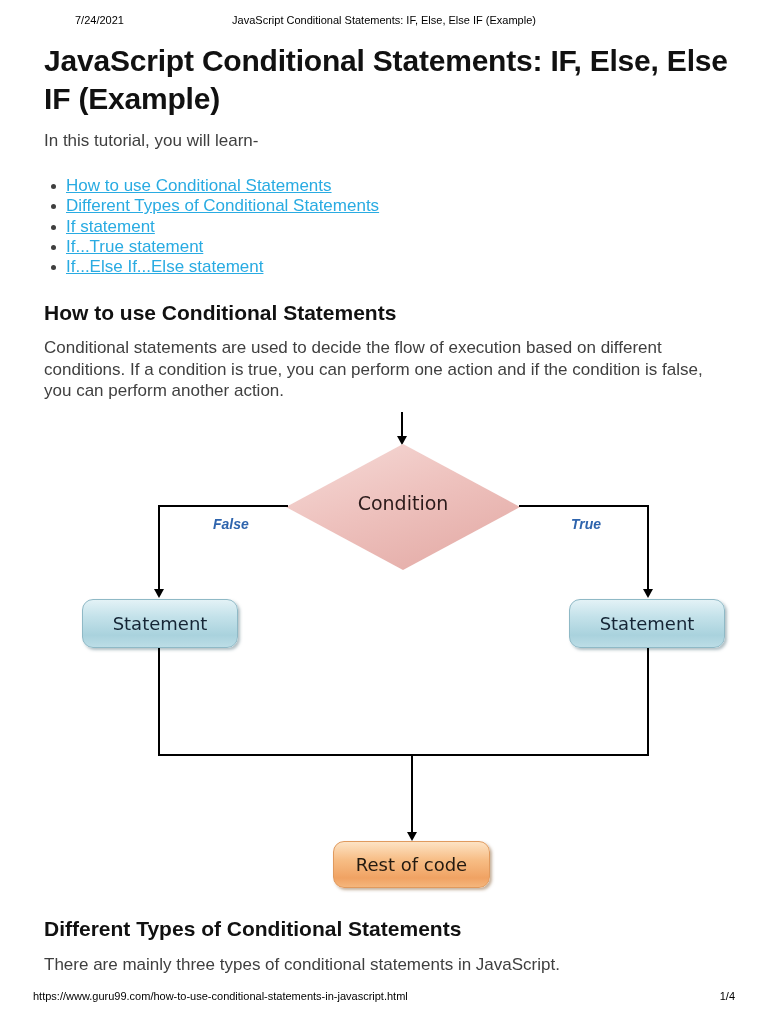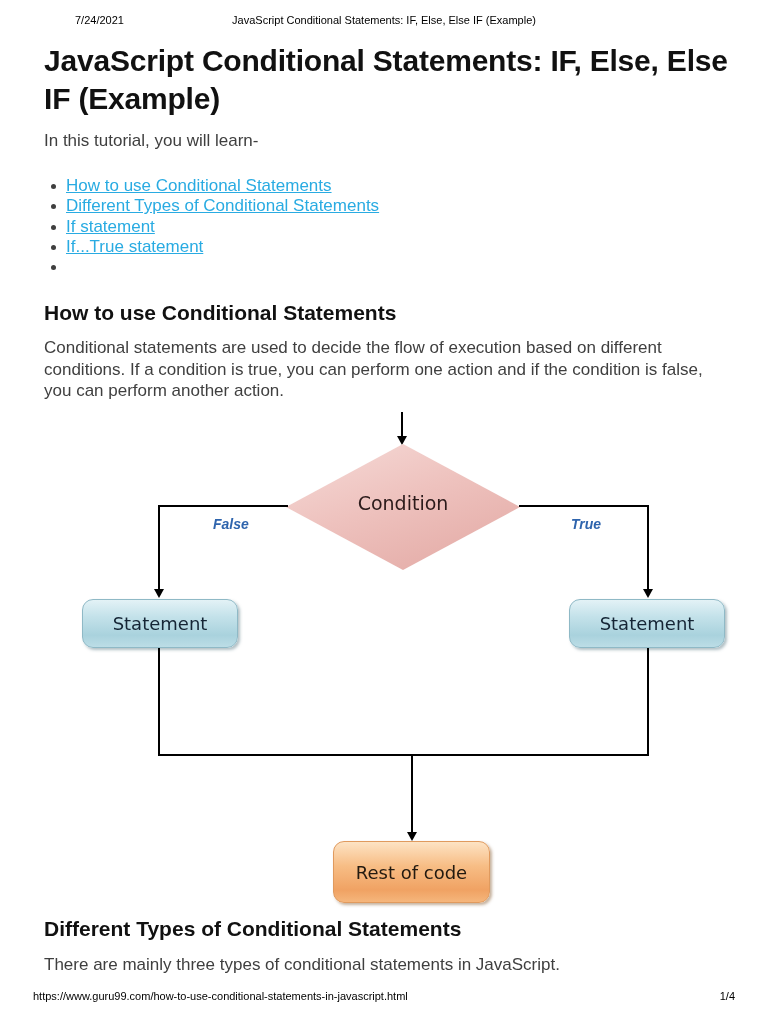--- a/index.html
+++ b/index.html
@@ -82,21 +82,21 @@
     border-radius: 11px;
   }
   .fc-statement {
     width: 156px; height: 49px;
     background: linear-gradient(180deg, #e3f2f6 0%, #c4e2ea 35%, #a9d2dd 75%, #bcdde6 100%);
     border: 1px solid #8fb9c6;
     box-shadow: 2px 2px 3px rgba(100,130,140,0.5);
     font-size: 18px; color: #152535;
   }
   .fc-rest {
-    left: 313px; top: 841px; width: 157px; height: 62px;
+    left: 313px; top: 841px; width: 157px; height: 47px;
     background: linear-gradient(180deg, #fde3c4 0%, #f7bd85 40%, #f0a263 80%, #f5b67c 100%);
     border: 1px solid #e09a5e;
     box-shadow: 2px 2px 3px rgba(140,100,60,0.5);
     font-size: 18px; color: #231a10;
   }
 
   
   .footer-url { left: 33px; top: 990px; }
   .footer-page { right: 33px; top: 990px; text-align: right; }
 </style>
@@ -122,20 +122,21 @@
   <li>
     <span class="bullet"></span>
     <a>If statement</a>
   </li>
   <li>
     <span class="bullet"></span>
     <a>If...True statement</a>
   </li>
   <li>
     <span class="bullet"></span>
+    <a>If...Else If...Else statement</a>
   </li>
 </ul>
 
 <h2 class="abs section-heading" style="top:301px;">How to use Conditional Statements</h2>
 
 <p class="abs body-text" style="top:337px;">Conditional statements are used to decide the flow of execution based on different conditions. If a condition is true, you can perform one action and if the condition is false, you can perform another action.</p>
 
 <div class="abs" style="left:0; top:0; width:768px; height:1024px; pointer-events:none;margin-left:20px;">
 
   <div class="abs fc-line fc-vline" style="left:381px; top:412px; height:26px;"></div>

